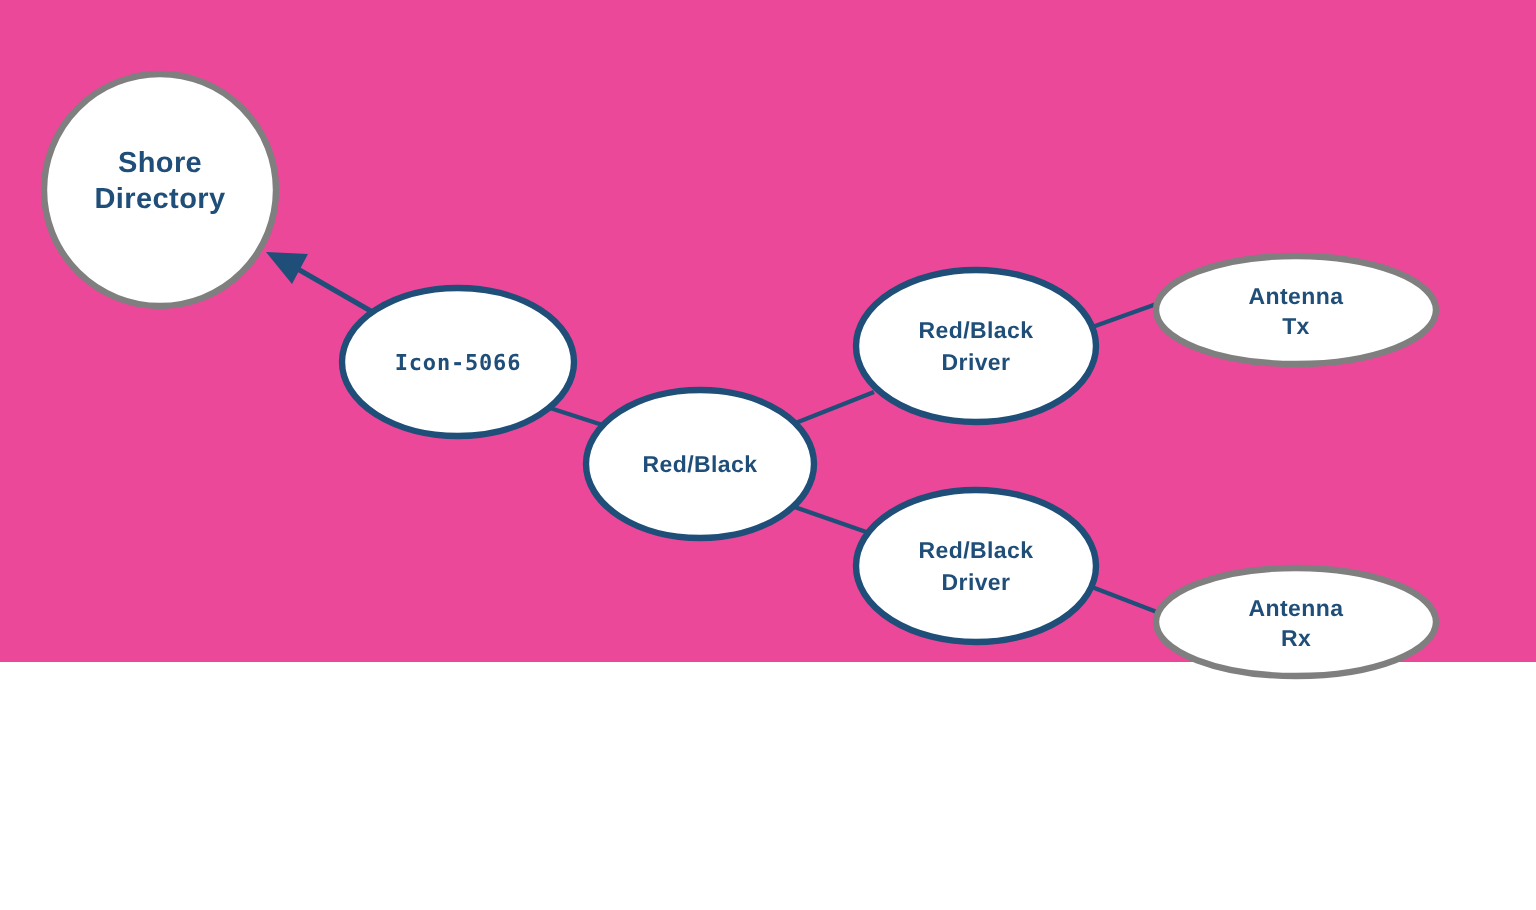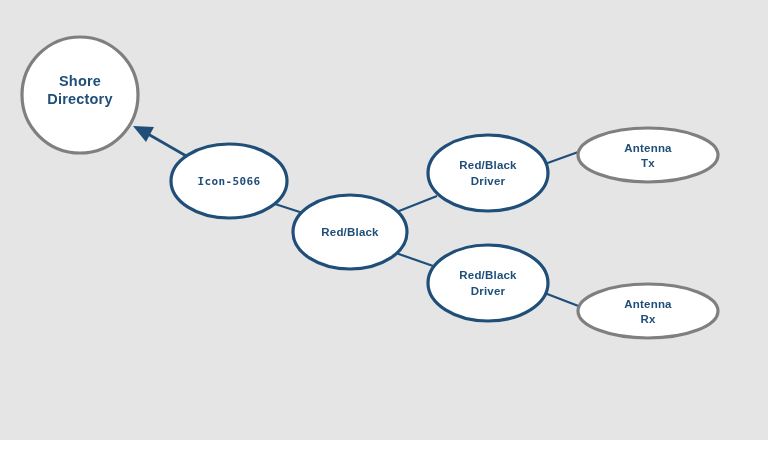--- a/index.html
+++ b/index.html
@@ -10,22 +10,22 @@
   }
   body {
     width: 768px;
     height: 455px;
     font-family: "Liberation Sans", sans-serif;
     overflow: hidden;
   }
   #diagram-canvas {
     position: relative;
     width: 768px;
-    height: 440px;
-    background: #e5e5e5;
+    height: 331px;
+    background: #ec4899;
   }
   #diagram-svg {
     position: absolute;
     top: 0;
     left: 0;
     width: 768px;
     height: 455px;
     display: block;
   }
   .node-label {

